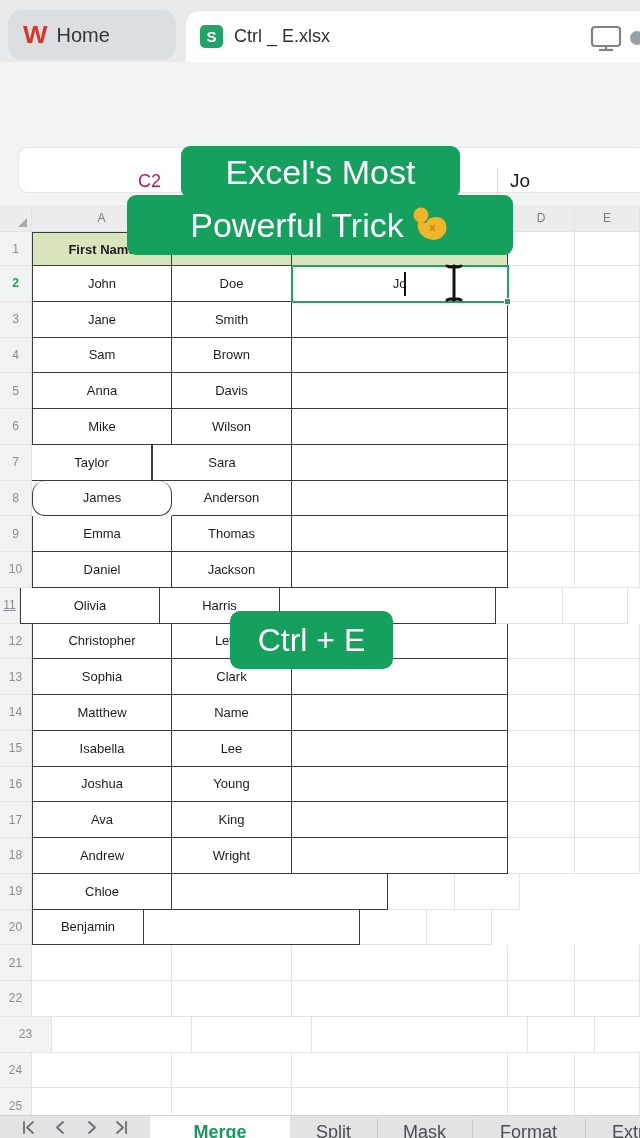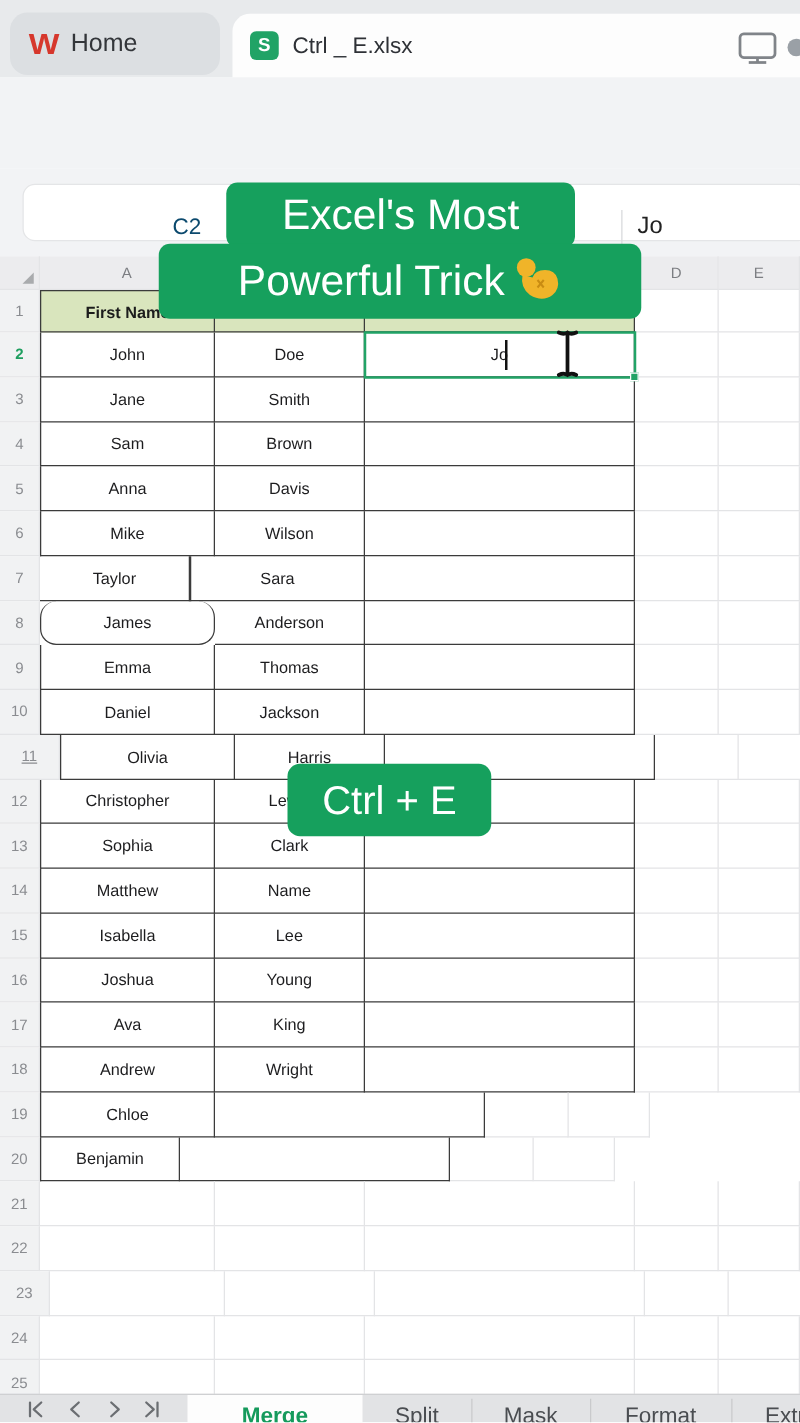--- a/index.html
+++ b/index.html
@@ -24,21 +24,21 @@
   .hamburger i { display:block; height:2.4px; background:#3a3d41; margin-bottom:5px; border-radius:2px; }
   .menu-label { position:absolute; left:66px; top:87px; font-size:20px; color:#2f3236; }
   .tb-divider { position:absolute; left:142px; top:81px; width:1px; height:36px; background:#d3d5d8; }
   .tb-icon { position:absolute; top:83px; width:34px; height:34px; display:flex; align-items:center; justify-content:center; }
   .ribbon-home { position:absolute; left:558px; top:85px; font-size:23px; font-weight:bold; color:#14804a; }
   .ribbon-underline { position:absolute; left:554px; top:124px; width:82px; height:4px; background:#16a25f; border-radius:2px; }
 
   
   .formulabar { position:absolute; left:0; top:135px; width:640px; height:70px; background:#f2f3f5; }
   .fx-box { position:absolute; left:18px; top:12px; width:630px; height:46px; background:#fff; border:1px solid #e4e5e7; border-radius:10px; }
-  .cell-ref { position:absolute; left:70px; top:23px; width:72px; text-align:right; font-size:18px; color:#0c4a6e; }
+  .cell-ref { position:absolute; left:70px; top:23px; width:72px; text-align:right; font-size:18px; color:#be185d; }
   .fx-divider { position:absolute; left:478px; top:20px; width:1px; height:30px; background:#d8d9db; }
   .fx-value { position:absolute; left:491px; top:22px; font-size:19px; color:#222; }
 
   
   .grid { position:absolute; left:0; top:205px; width:640px; background:#fff; }
   .grow { display:flex; }
   .gcell { flex:none; border-right:1px solid #e3e4e6; border-bottom:1px solid #e3e4e6; display:flex; align-items:center; justify-content:center; overflow:hidden; }
   .hdrbg { background:#ececee; color:#7c7e82; font-size:12px; }
   .rownum { background:#f1f2f3; color:#8a8c90; font-size:12px; }
   .rownum.sel { color:#1e9e5f; font-weight:bold; }
@@ -250,21 +250,21 @@
       </div>
       <div class="grow">
         <div class="gcell rownum" style="width: 32px; height: 35.75px;">10</div>
         <div class="gcell namecell tb tb-left" style="width: 140px; height: 35.75px;">Daniel</div>
         <div class="gcell namecell tb" style="width: 120px; height: 35.75px;">Jackson</div>
         <div class="gcell namecell tb" style="width: 216px; height: 35.75px;"></div>
         <div class="gcell " style="width: 67px; height: 35.75px;"></div>
         <div class="gcell " style="width: 65px; height: 35.75px;"></div>
       </div>
       <div class="grow">
-        <div class="gcell rownum" style="width: 48px; height: 35.75px; text-decoration: underline;">11</div>
+        <div class="gcell rownum" style="width: 20px; height: 35.75px; text-decoration: underline;">11</div>
         <div class="gcell namecell tb tb-left" style="width: 140px; height: 35.75px;">Olivia</div>
         <div class="gcell namecell tb" style="width: 120px; height: 35.75px;">Harris</div>
         <div class="gcell namecell tb" style="width: 216px; height: 35.75px;"></div>
         <div class="gcell " style="width: 67px; height: 35.75px;"></div>
         <div class="gcell " style="width: 65px; height: 35.75px;"></div>
       </div>
       <div class="grow">
         <div class="gcell rownum" style="width: 32px; height: 35.75px;">12</div>
         <div class="gcell namecell tb tb-left" style="width: 140px; height: 35.75px;">Christopher</div>
         <div class="gcell namecell tb" style="width: 120px; height: 35.75px;">Lewis</div>
@@ -344,21 +344,21 @@
       </div>
       <div class="grow">
         <div class="gcell rownum" style="width: 32px; height: 35.75px;">22</div>
         <div class="gcell " style="width: 140px; height: 35.75px;"></div>
         <div class="gcell " style="width: 120px; height: 35.75px;"></div>
         <div class="gcell " style="width: 216px; height: 35.75px;"></div>
         <div class="gcell " style="width: 67px; height: 35.75px;"></div>
         <div class="gcell " style="width: 65px; height: 35.75px;"></div>
       </div>
       <div class="grow">
-        <div class="gcell rownum" style="width: 40px; height: 35.75px;">23</div>
+        <div class="gcell rownum" style="width: 52px; height: 35.75px;">23</div>
         <div class="gcell " style="width: 140px; height: 35.75px;"></div>
         <div class="gcell " style="width: 120px; height: 35.75px;"></div>
         <div class="gcell " style="width: 216px; height: 35.75px;"></div>
         <div class="gcell " style="width: 67px; height: 35.75px;"></div>
         <div class="gcell " style="width: 65px; height: 35.75px;"></div>
       </div>
       <div class="grow">
         <div class="gcell rownum" style="width: 32px; height: 35.75px;">24</div>
         <div class="gcell " style="width: 140px; height: 35.75px;"></div>
         <div class="gcell " style="width: 120px; height: 35.75px;"></div>

